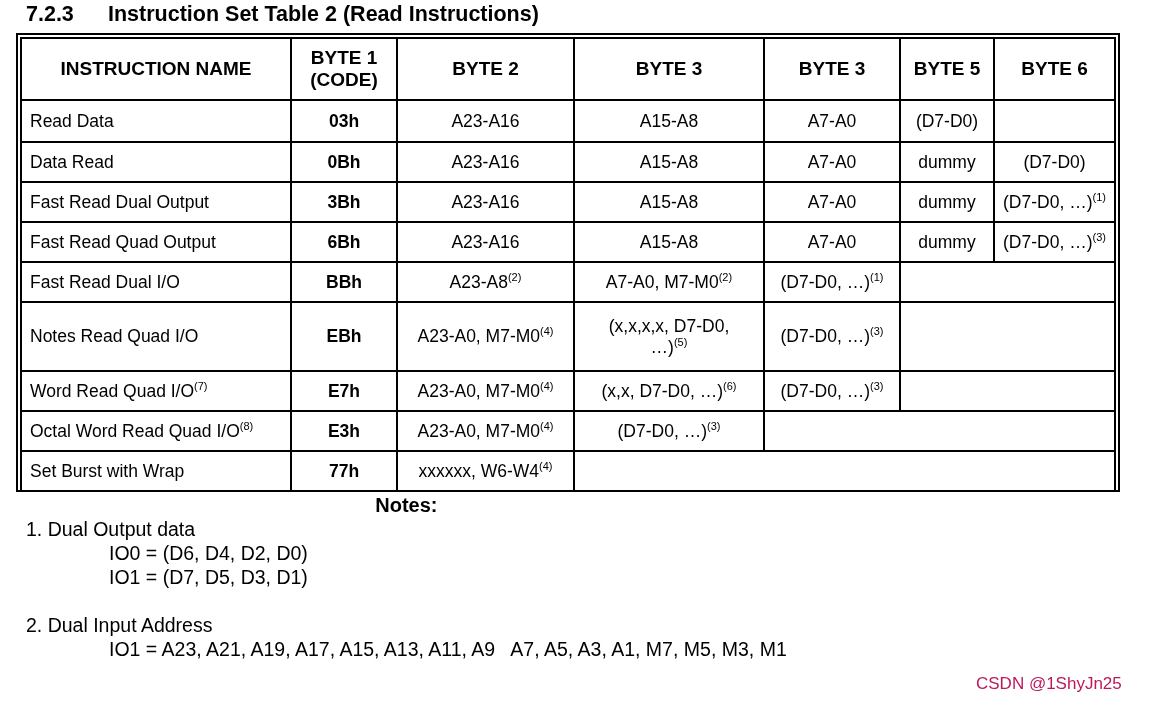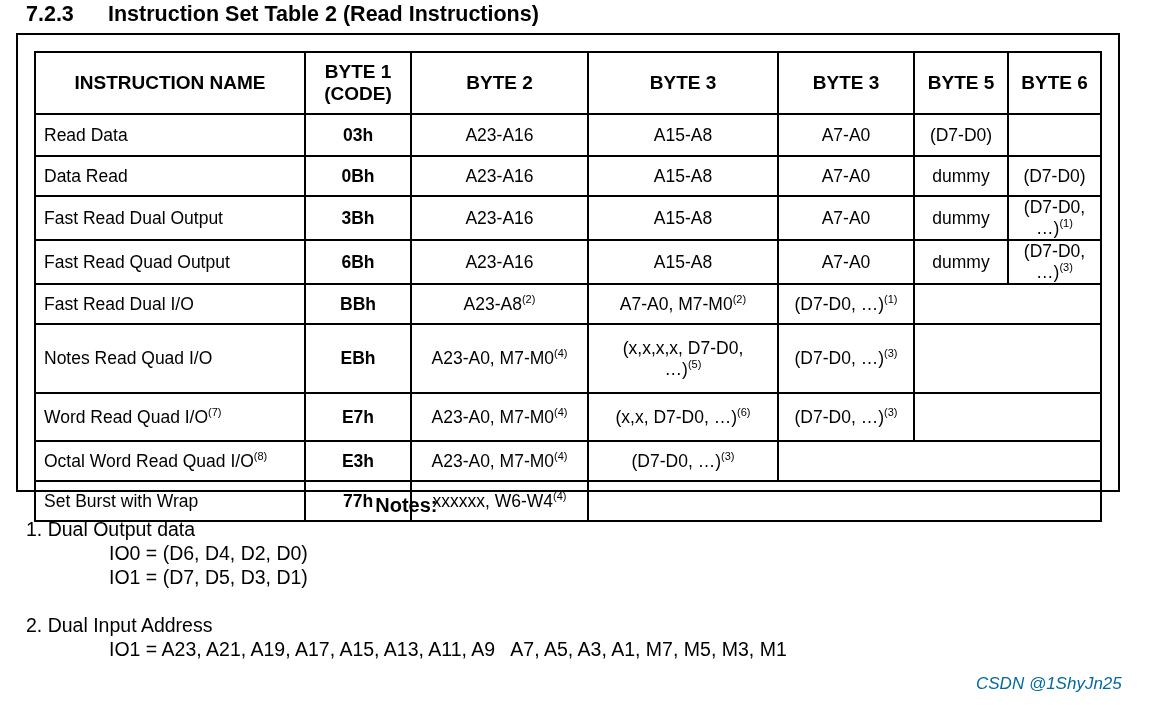--- a/index.html
+++ b/index.html
@@ -11,21 +11,21 @@
     position: absolute; left: 26px; top: 0px; height: 28px;
     font-size: 21.5px; font-weight: bold; white-space: pre;
     line-height: 28px;
   }
   .section-title .num { display: inline-block; width: 82px; }
 
   .table-wrap {
     position: absolute; left: 16px; top: 33px;
     width: 1104px; height: 459px;
     border: 2px solid #000; box-sizing: border-box;
-    padding: 16px;
+    padding: 2px;
   }
   table.instr {
     border-collapse: collapse; table-layout: fixed;
     width: 100%; height: 100%;
     border: 2px solid #000;
   }
   table.instr td, table.instr th {
     border: 2px solid #000; padding: 0 6px; font-size: 17.5px;
     vertical-align: middle; line-height: 21px;
   }
@@ -35,21 +35,21 @@
   table.instr td.code { font-weight: bold; }
   sup { font-size: 11px; vertical-align: 7px; line-height: 0; }
 
   .notes {
     position: absolute; left: 26px; top: 493px; font-size: 19.5px; line-height: 24px;
   }
   .notes .hdr { font-weight: bold; font-size: 20px; text-align: center; }
   .notes .indent { padding-left: 83px; white-space: pre; }
   .notes .gap { height: 24px; }
   .watermark {
-    position: absolute; left: 976px; top: 674px; font-size: 17px; color: #0369a1; font-style: italic;
+    position: absolute; left: 976px; top: 674px; font-size: 17px; color: #be185d;
   }
 </style>
 </head>
 <body>
 
 <div class="section-title"><span class="num">7.2.3</span><span>Instruction Set Table 2 (Read Instructions)</span></div>
 
 <div class="table-wrap">
 <table class="instr">
   <colgroup>
@@ -125,21 +125,21 @@
 
     <tr style="height:69px">
       <td class="name"><span>Notes Read Quad I/O</span></td>
       <td class="code">EBh</td>
       <td><span>A23-A0, M7-M0</span><sup>(4)</sup></td>
       <td style="padding:0 22px"><span>(x,x,x,x, D7-D0, …)</span><sup>(5)</sup></td>
       <td><span>(D7-D0, …)</span><sup>(3)</sup></td>
       <td colspan="2"></td>
     </tr>
 
-    <tr style="height:48px">
+    <tr style="height:40px">
       <td class="name"><span>Word Read Quad I/O</span><sup>(7)</sup></td>
       <td class="code">E7h</td>
       <td><span>A23-A0, M7-M0</span><sup>(4)</sup></td>
       <td><span>(x,x, D7-D0, …)</span><sup>(6)</sup></td>
       <td><span>(D7-D0, …)</span><sup>(3)</sup></td>
       <td colspan="2"></td>
     </tr>
 
     <tr style="height:40px">
       <td class="name"><span>Octal Word Read Quad I/O</span><sup>(8)</sup></td>

